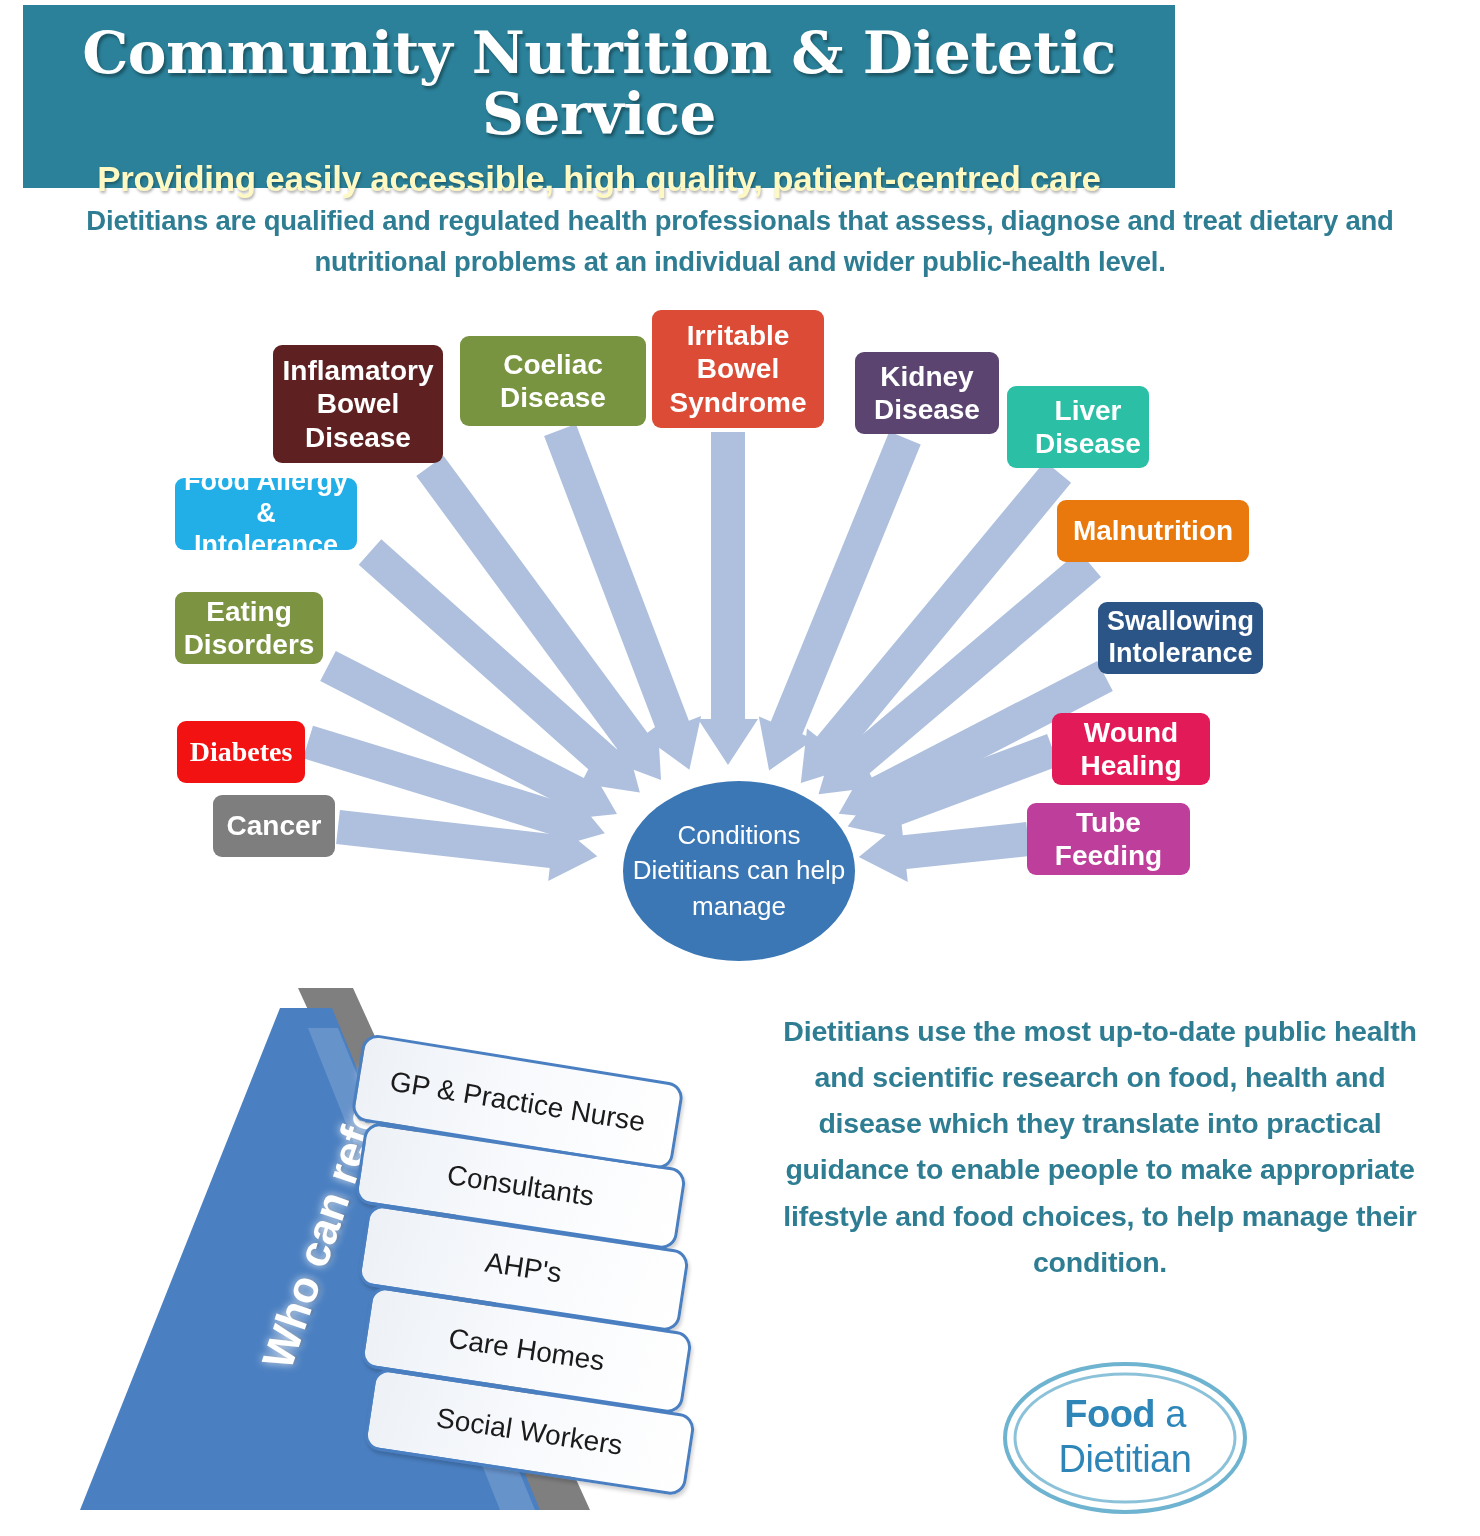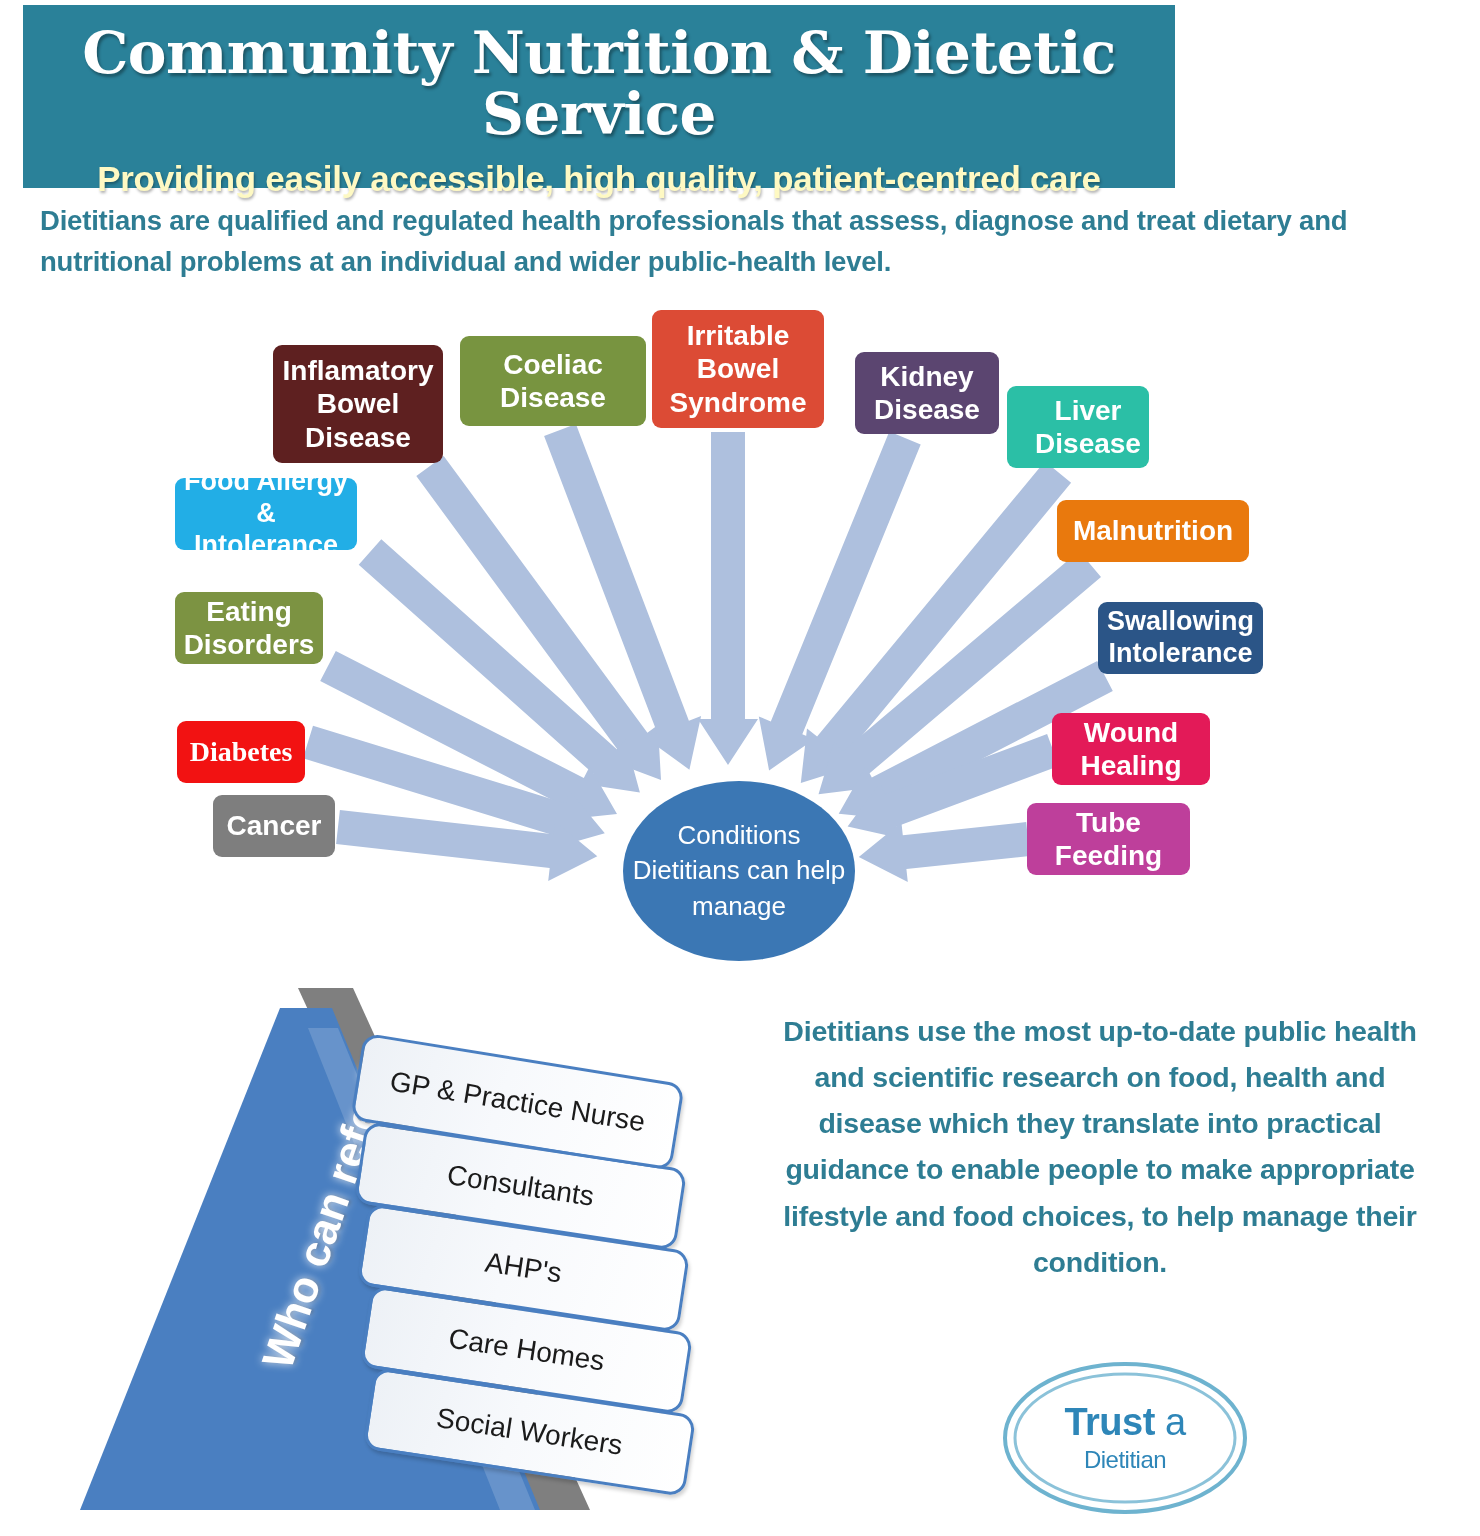--- a/index.html
+++ b/index.html
@@ -46,20 +46,21 @@
     text-shadow: 1px 2px 3px rgba(0,0,0,0.32);
     letter-spacing: -0.3px;
   }
 
   
   #intro-paragraph {
     position: absolute;
     left: 40px;
     top: 200px;
     width: 1400px;
+    text-align: center;
     font-size: 27.5px;
     font-weight: bold;
     color: #2E7D93;
     line-height: 1.5;
     letter-spacing: -0.2px;
   }
 
   
   #diagram {
     position: absolute;
@@ -185,21 +186,21 @@
     justify-content: center;
   }
   #logo-line1 {
     font-size: 38px;
     color: #2E86B8;
     letter-spacing: -0.5px;
     line-height: 1.0;
   }
   #logo-line1 .bold { font-weight: bold; }
   #logo-line2 {
-    font-size: 24px;
+    font-size: 38px;
     color: #2E86B8;
     letter-spacing: -0.5px;
     line-height: 1.15;
     margin-top: 5px;
   }
 </style>
 </head>
 <body>
 
 <div id="header-band" style="background: rgb(42, 129, 153);">
@@ -314,17 +315,17 @@
 
 <div id="right-paragraph" style="color: rgb(46, 125, 147);">Dietitians use the most up-to-date public health and scientific research on food, health and disease which they translate into practical guidance to enable people to make appropriate lifestyle and food choices, to help manage their condition.</div>
 
 <div id="logo-stamp">
   <svg viewBox="0 0 250 160" xmlns="http://www.w3.org/2000/svg" style="position:absolute;left:0;top:0;">
     <ellipse cx="125" cy="80" rx="120" ry="74" fill="none" stroke="#3E9ABF" stroke-width="4" opacity="0.75"></ellipse>
     <ellipse cx="125" cy="80" rx="110" ry="64" fill="none" stroke="#3E9ABF" stroke-width="3" opacity="0.6"></ellipse>
   </svg>
   <div id="logo-text-wrap">
     <div id="logo-line1" style="color: rgb(46, 134, 184);">
-      <span class="bold">Trust</span><span> a</span>
+      <span class="bold">Food</span><span> a</span>
     </div>
     <div id="logo-line2" style="color: rgb(46, 134, 184);">Dietitian</div>
   </div>
 </div>
 
 </body></html>

